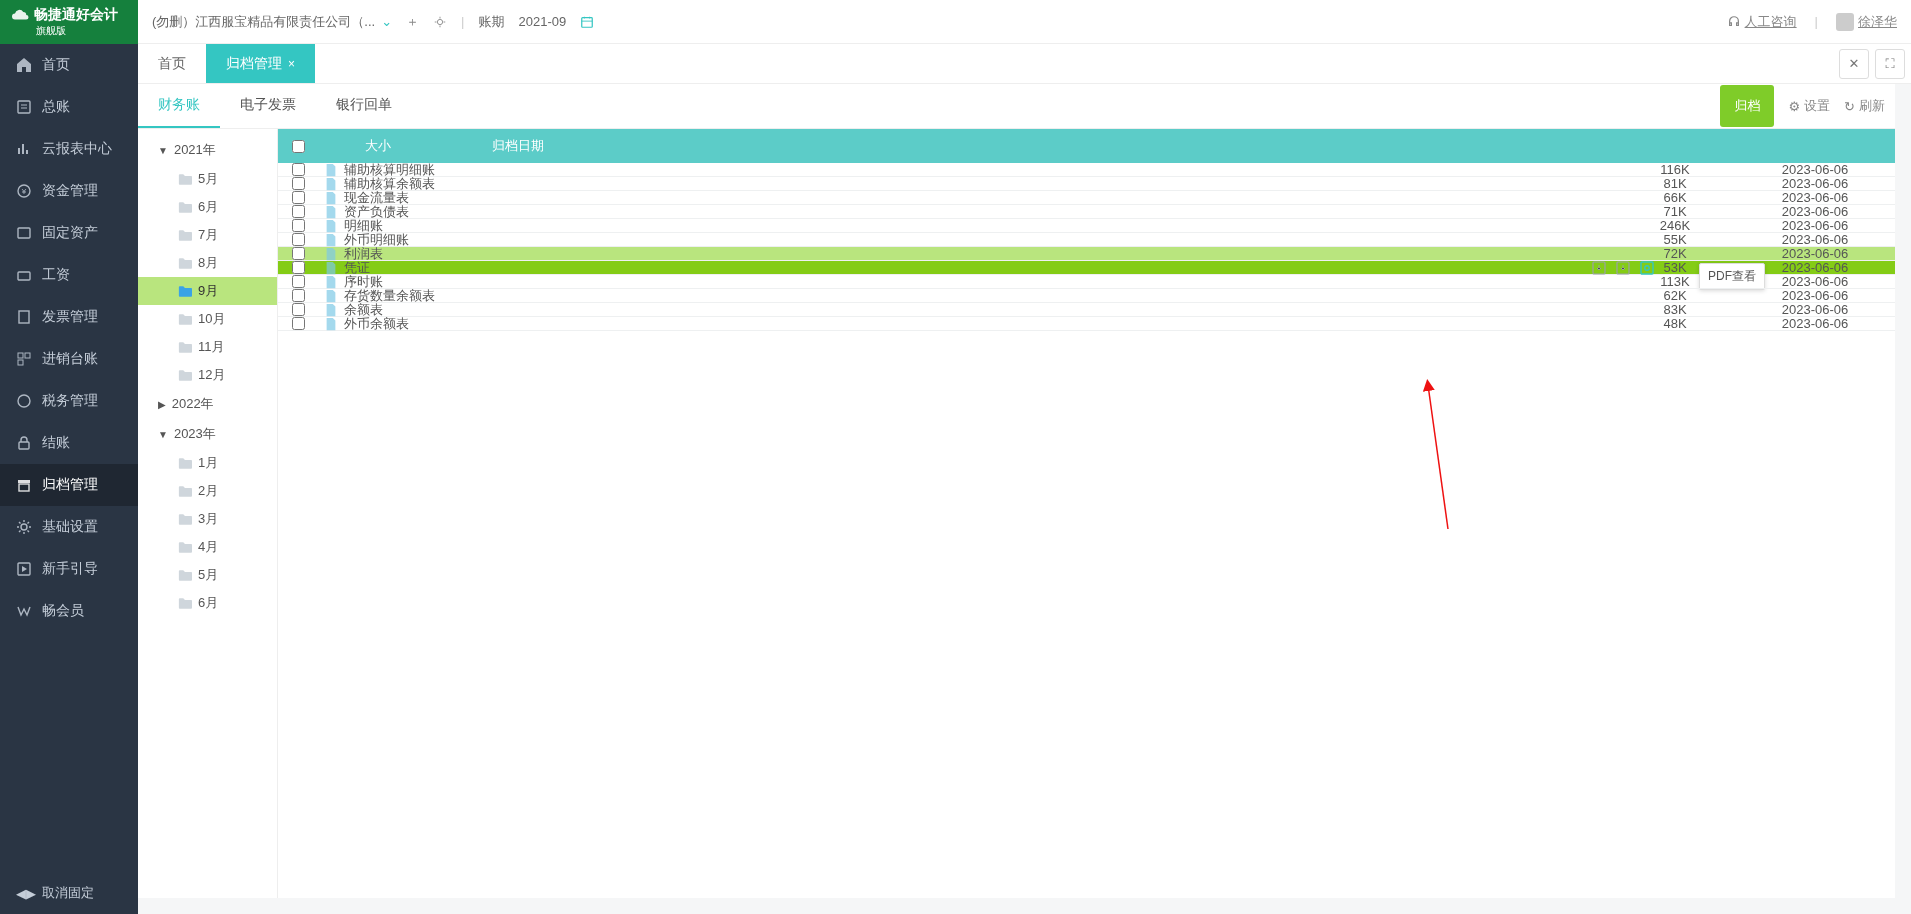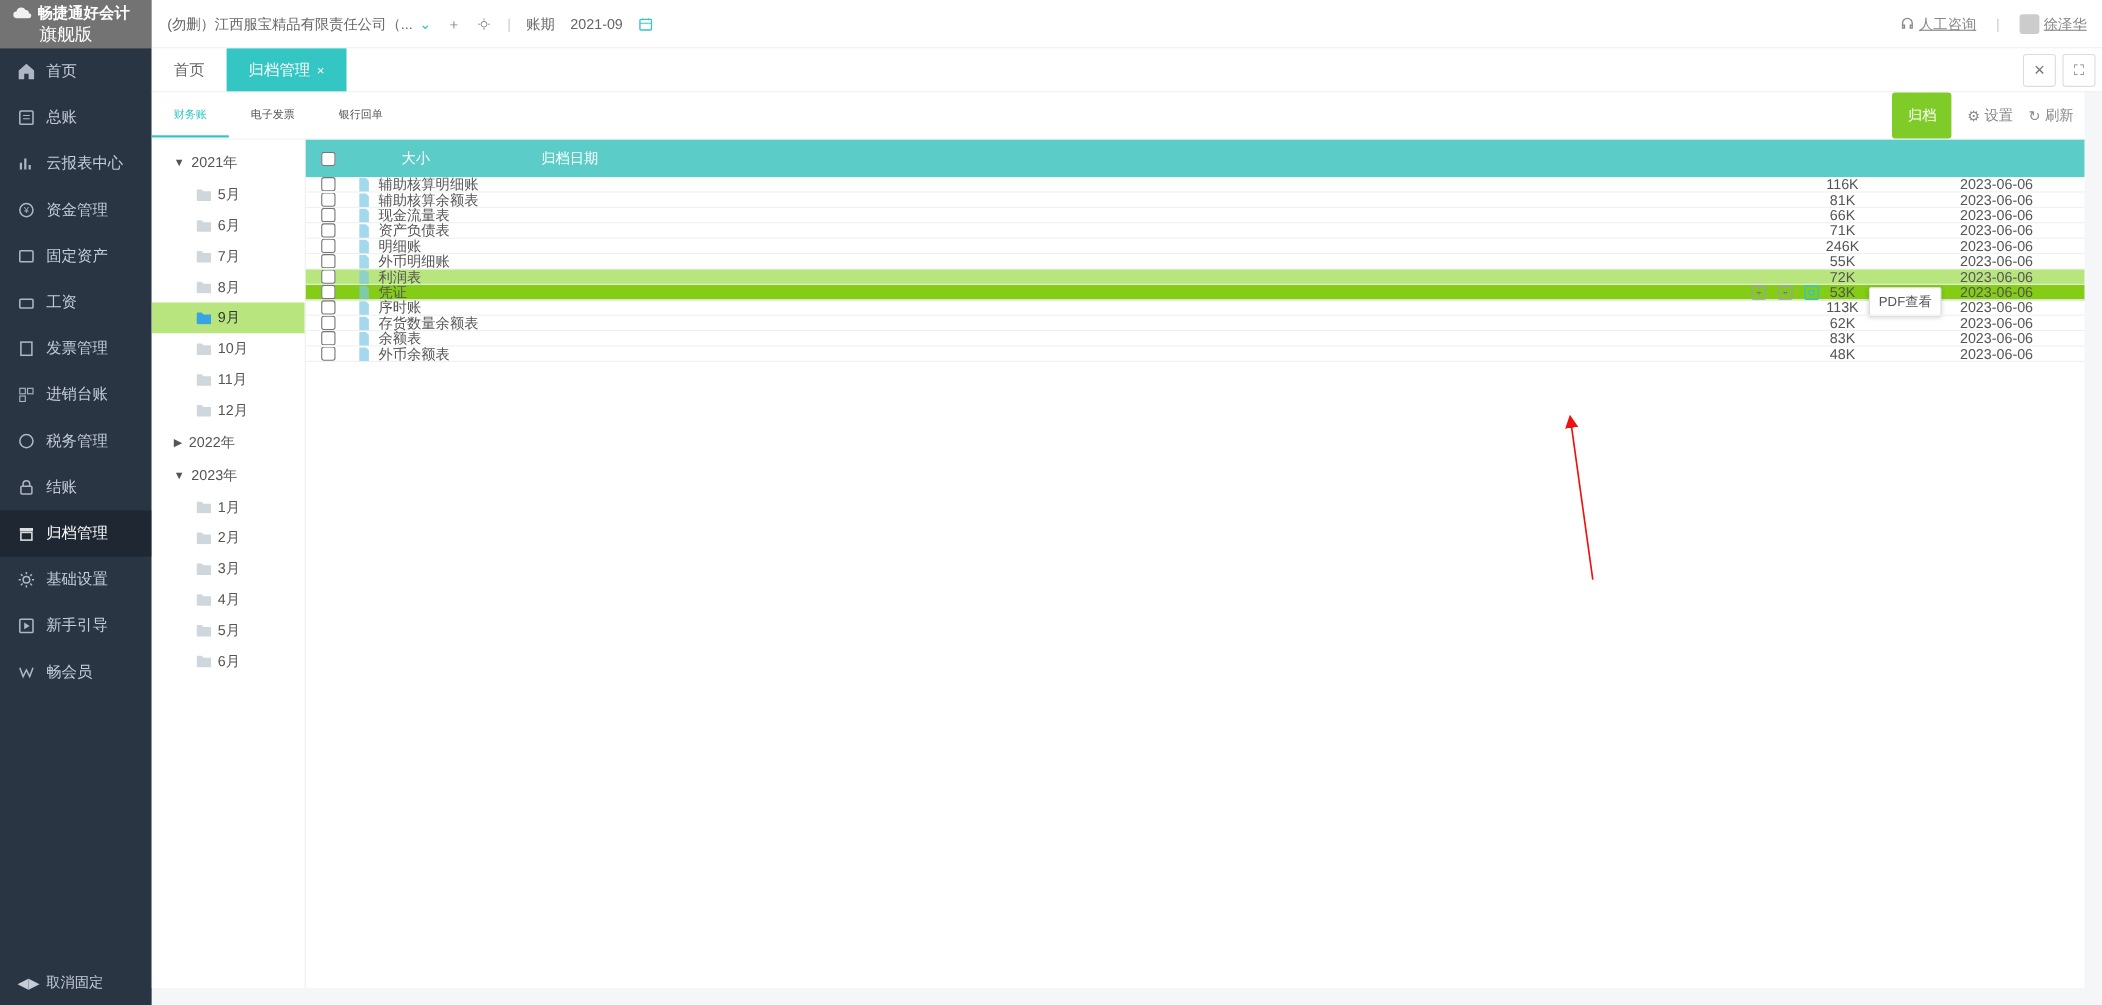--- a/index.html
+++ b/index.html
@@ -2,23 +2,23 @@
 <html><head>
 <meta charset="utf-8">
 <style>
 * { margin: 0; padding: 0; box-sizing: border-box; font-family: "Microsoft YaHei", Arial, sans-serif; }
 body { font-size: 13px; color: #333; overflow: hidden; }
 
 .app { display: flex; height: 914px; width: 1911px; background: #fff; }
 
 
 .sidebar { width: 138px; background: #2a3544; color: #c4cdd8; display: flex; flex-direction: column; }
-.logo-area { height: 44px; background: #737373; display: flex; flex-direction: column; justify-content: center; padding-left: 12px; color: #fff; }
+.logo-area { height: 44px; background: #15803d; display: flex; flex-direction: column; justify-content: center; padding-left: 12px; color: #fff; }
 .logo-top { font-size: 14px; font-weight: bold; display: flex; align-items: center; gap: 4px; }
-.logo-sub { font-size: 16px; margin-left: 24px; }
+.logo-sub { font-size: 10px; margin-left: 24px; }
 .nav { flex: 1; }
 .nav-item { display: flex; align-items: center; gap: 10px; padding: 12px 16px; cursor: pointer; font-size: 14px; }
 .nav-item.active { background: #1f2732; color: #fff; }
 .nav-icon { width: 16px; height: 16px; display: inline-flex; opacity: .85; }
 .foot-pin { padding: 12px 16px; display: flex; align-items: center; gap: 6px; font-size: 13px; cursor: pointer; }
 
 
 .main { flex: 1; display: flex; flex-direction: column; background: #f5f6f7; }
 .topbar { height: 44px; background: #fff; display: flex; align-items: center; padding: 0 14px; gap: 14px; border-bottom: 1px solid #eee; }
 .company { color: #666; font-size: 13px; display: flex; align-items: center; gap: 6px; cursor: pointer; }
@@ -34,21 +34,21 @@
 .tabbar { height: 40px; background: #fff; display: flex; align-items: stretch; border-bottom: 1px solid #eee; }
 .tab { padding: 0 20px; display: flex; align-items: center; font-size: 14px; color: #666; cursor: pointer; }
 .tab.active { background: #34c6c2; color: #fff; }
 .tab .close { margin-left: 6px; font-size: 12px; }
 .tabbar-right { margin-left: auto; display: flex; align-items: center; }
 .sq-btn { width: 30px; height: 30px; border: 1px solid #ddd; margin-right: 6px; display: flex; align-items: center; justify-content: center; color: #777; cursor: pointer; border-radius: 3px; }
 
 
 .content { flex: 1; display: flex; flex-direction: column; padding: 0 16px 16px 0; }
 .subtabs-bar { display: flex; align-items: center; background: #fff; border-bottom: 1px solid #eee; padding-right: 10px; }
-.subtab { padding: 12px 20px; font-size: 10px; color: #555; cursor: pointer; border-bottom: 2px solid transparent; }
+.subtab { padding: 12px 20px; font-size: 14px; color: #555; cursor: pointer; border-bottom: 2px solid transparent; }
 .subtab.active { color: #34c6c2; border-bottom-color: #34c6c2; }
 .toolbar { margin-left: auto; display: flex; align-items: center; gap: 14px; }
 .btn-primary { background: #7fcc29; color: #fff; border: none; padding: 12px 14px; border-radius: 3px; cursor: pointer; font-size: 13px; }
 .tool-link { color: #888; display: flex; align-items: center; gap: 4px; cursor: pointer; }
 
 .workarea { flex: 1; display: flex; background: #fff; }
 
 
 .tree { width: 140px; border-right: 1px solid #eee; padding-top: 6px; overflow-y: auto; font-size: 13px; color: #555; }
 .tree-year { padding: 6px 10px 6px 20px; cursor: pointer; display: flex; align-items: center; gap: 6px; }

